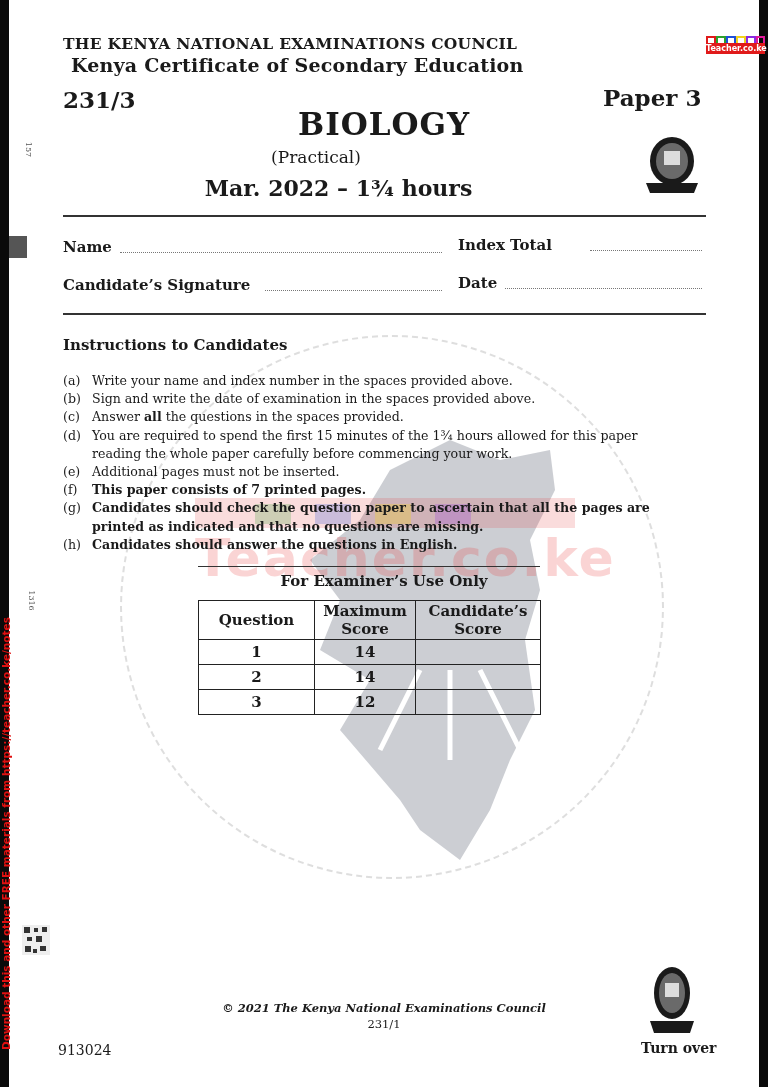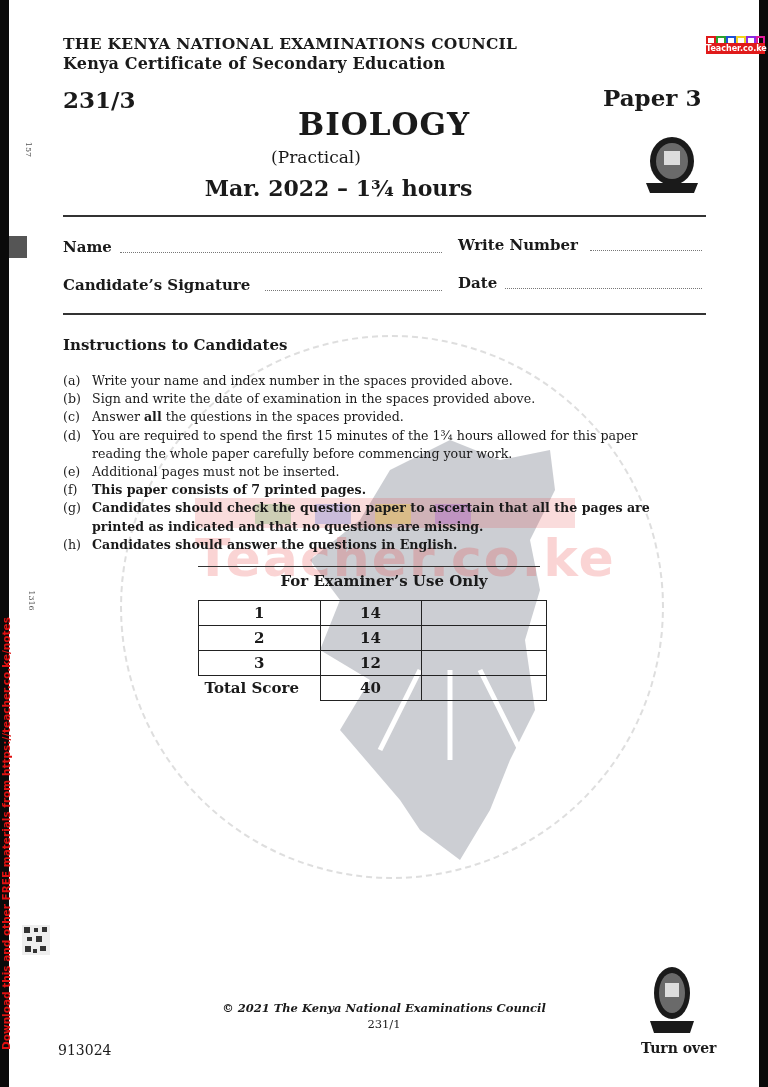--- a/index.html
+++ b/index.html
@@ -6,21 +6,21 @@
   body {
     width: 768px; height: 1087px; position: relative; overflow: hidden;
     background: #ffffff; color: #1a1a1a;
     font-family: "DejaVu Serif", "Liberation Serif", serif;
   }
   .edge-left { position: absolute; left: 0; top: 0; width: 9px; height: 1087px; background: #0a0a0a; }
   .edge-right { position: absolute; left: 759px; top: 0; width: 9px; height: 1087px; background: #0a0a0a; }
   .abs { position: absolute; }
 
   .council { left: 63px; top: 34px; font-weight: bold; font-size: 15.5px; letter-spacing: 0.3px; white-space: nowrap; }
-  .kcse { left: 63px; top: 54px; font-weight: bold; font-size: 16px; letter-spacing: 0.2px; white-space: nowrap; }
+  .kcse { left: 71px; top: 54px; font-weight: bold; font-size: 19px; letter-spacing: 0.2px; white-space: nowrap; }
   .code { left: 63px; top: 86px; font-weight: bold; font-size: 23px; }
   .paper { left: 603px; top: 84px; font-weight: bold; font-size: 23px; white-space: nowrap; }
   .subject { left: 0; width: 768px; top: 106px; text-align: center; font-weight: bold; font-size: 31px; letter-spacing: 1px; }
   .subject span, .practical span, .date span { display: inline-block; }
   .practical { left: 0; width: 632px; top: 147px; text-align: center; font-size: 17px; }
   .date { left: 0; width: 677px; top: 175px; text-align: center; font-weight: bold; font-size: 22px; }
 
   .rule { position: absolute; height: 1.5px; background: #333; }
 
   .field-label { font-weight: bold; font-size: 15px; white-space: nowrap; }
@@ -115,21 +115,21 @@
   <ellipse cx="30" cy="26" rx="22" ry="24" fill="#1a1a1a"></ellipse>
   <ellipse cx="30" cy="26" rx="16" ry="18" fill="#6a6a6a"></ellipse>
   <rect x="22" y="16" width="16" height="14" fill="#ddd"></rect>
   <path d="M4 48 L56 48 L52 58 L8 58 Z" fill="#1a1a1a"></path>
 </svg>
 
 <div class="rule" style="left:63px; top:215px; width:643px;"></div>
 
 <div class="abs field-label" style="left:63px; top:238px;">Name</div>
 <div class="dots" style="left:120px; top:252px; width:322px;"></div>
-<div class="abs field-label" style="left:458px; top:236px;">Write Number</div>
+<div class="abs field-label" style="left:458px; top:236px;">Index Total</div>
 <div class="dots" style="left:590px; top:250px; width:112px;"></div>
 
 <div class="abs field-label" style="left:63px; top:276px;text-align:right;">Candidate’s Signature</div>
 <div class="dots" style="left:265px; top:290px; width:177px;"></div>
 <div class="abs field-label" style="left:458px; top:274px;">Date</div>
 <div class="dots" style="left:505px; top:288px; width:197px;"></div>
 
 <div class="rule" style="left:63px; top:313px; width:643px;"></div>
 
 <div class="abs instr-title">Instructions to Candidates</div>
@@ -165,38 +165,38 @@
   <div class="row">
       <span class="lbl">(h)</span>
       <b class="txt">Candidates should answer the questions in English.</b>
     </div>
 </div>
 
 <div class="rule" style="left:198px; top:566px; width:342px; height:1px;"></div>
 <div class="abs examiner-title">For Examiner’s Use Only</div>
 <table class="score">
   <tbody>
+      <tr>
+    <th class="c1"><span>Question</span></th>
+    <th class="c2"><span>Maximum</span><br><span>Score</span></th>
+    <th class="c3"><span>Candidate’s</span><br><span>Score</span></th>
+  </tr>
   <tr>
     <td class="c1">1</td>
     <td class="c2">14</td>
     <td class="c3"></td>
   </tr>
   <tr>
     <td class="c1">2</td>
     <td class="c2">14</td>
     <td class="c3"></td>
   </tr>
   <tr>
     <td class="c1">3</td>
     <td class="c2">12</td>
-    <td class="c3"></td>
-  </tr>
-  <tr class="total">
-    <td class="c1">Total Score</td>
-    <td class="c2">40</td>
     <td class="c3"></td>
   </tr>
 </tbody>
   </table>
 
 <div class="side-num1">157</div>
 <div class="side-mark"></div>
 <div class="side-num2">1316</div>
 <div class="side-dl">Download this and other FREE materials from https://teacher.co.ke/notes</div>
 <svg class="qr" viewBox="0 0 28 30">

